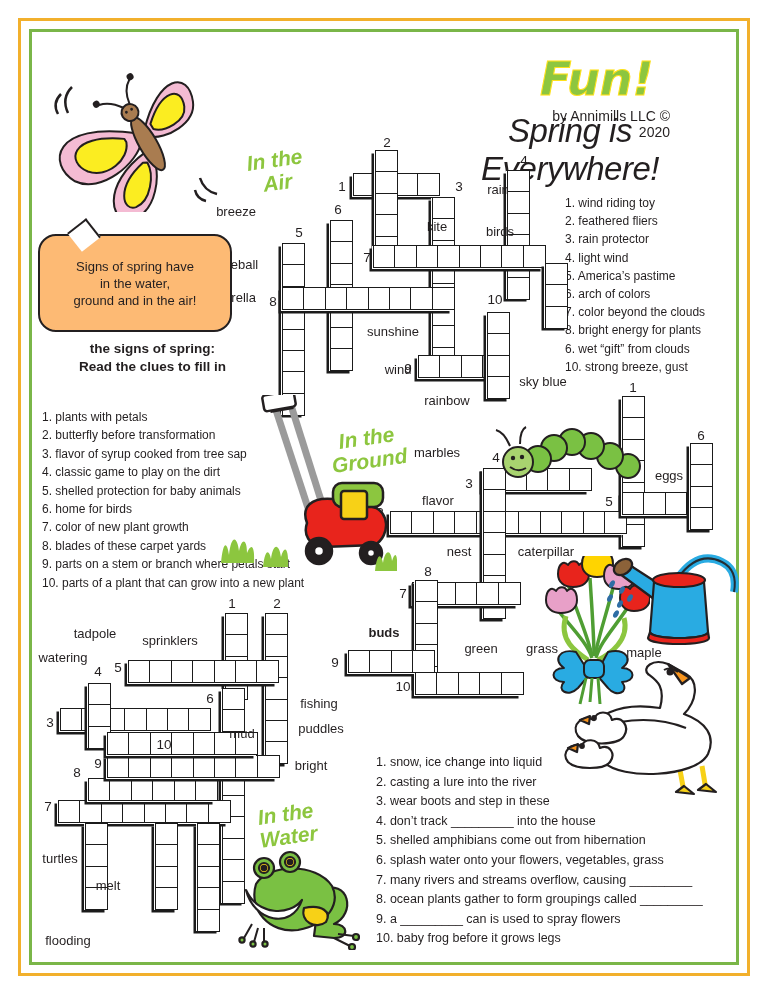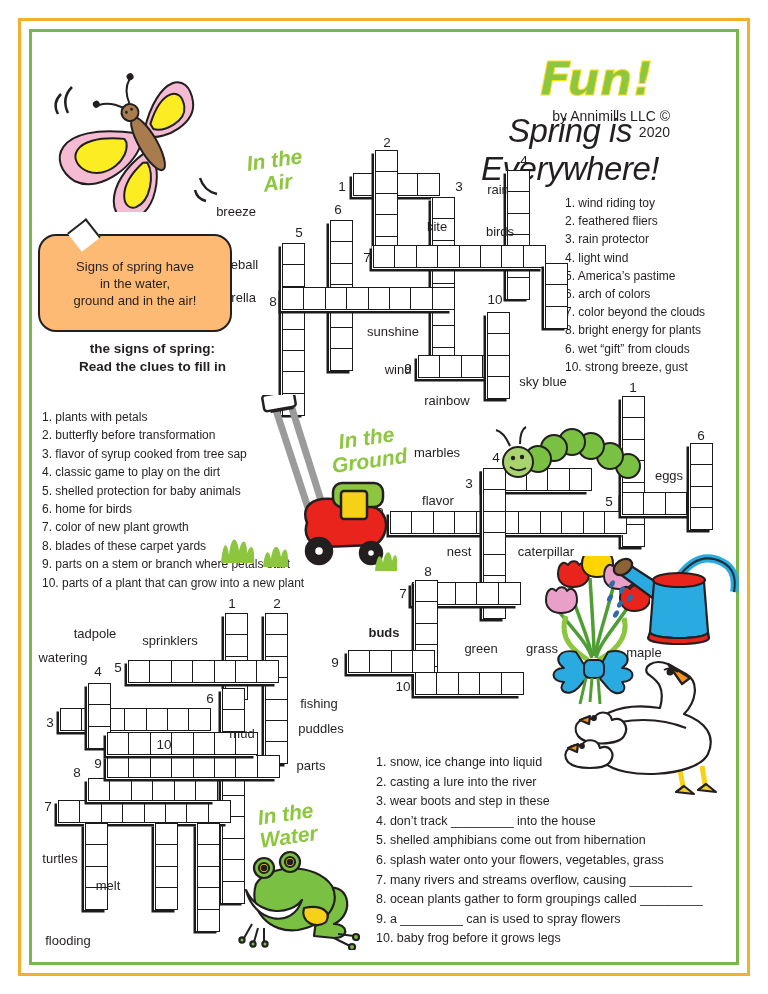--- a/index.html
+++ b/index.html
@@ -441,21 +441,21 @@
       <div class="gnum" style="left: 48px; top: 806px;">7</div>
       <div class="gnum" style="left: 77px; top: 772px;">8</div>
       <div class="gnum" style="left: 98px; top: 763px;">9</div>
       <div class="gnum" style="left: 164px; top: 744px;">10</div>
       <div class="glabel" style="left: 95px; top: 633px;">tadpole</div>
       <div class="glabel" style="left: 170px; top: 640px;">sprinklers</div>
       <div class="glabel" style="left: 63px; top: 657px;">watering</div>
       <div class="glabel" style="left: 319px; top: 684px; margin-top: 19px;">fishing</div>
       <div class="glabel" style="left: 242px; top: 733px;">mud</div>
       <div class="glabel" style="left: 321px; top: 728px;">puddles</div>
-      <div class="glabel" style="left: 311px; top: 765px;">parts</div>
+      <div class="glabel" style="left: 311px; top: 765px;">bright</div>
       <div class="glabel" style="left: 60px; top: 858px;">turtles</div>
       <div class="glabel" style="left: 108px; top: 885px;">melt</div>
       <div class="glabel" style="left: 68px; top: 940px;">flooding</div>
     </div>
 
   <svg class="illus" style="left:45px;top:70px" width="195" height="142" viewBox="0 0 195 142">
     <g stroke="#231F20" stroke-width="2.5" fill="none">
       <path d="M16,24 q-9,9 -3,20"></path>
         <path d="M27,17 q-11,11 -4,26"></path>
       <path d="M150,120 q2,9 11,11"></path>

